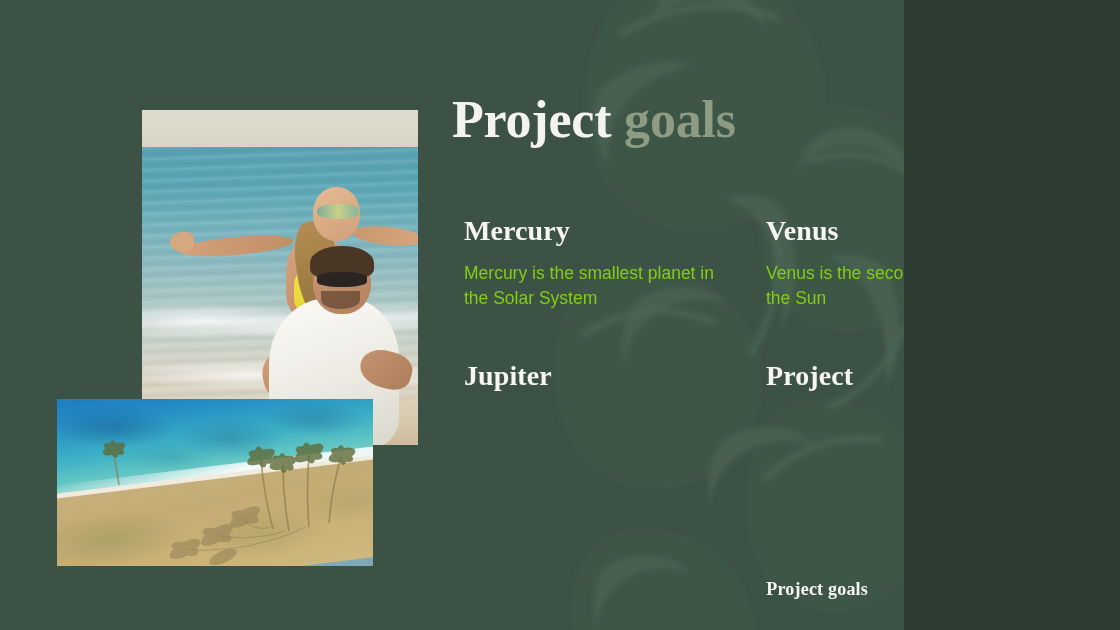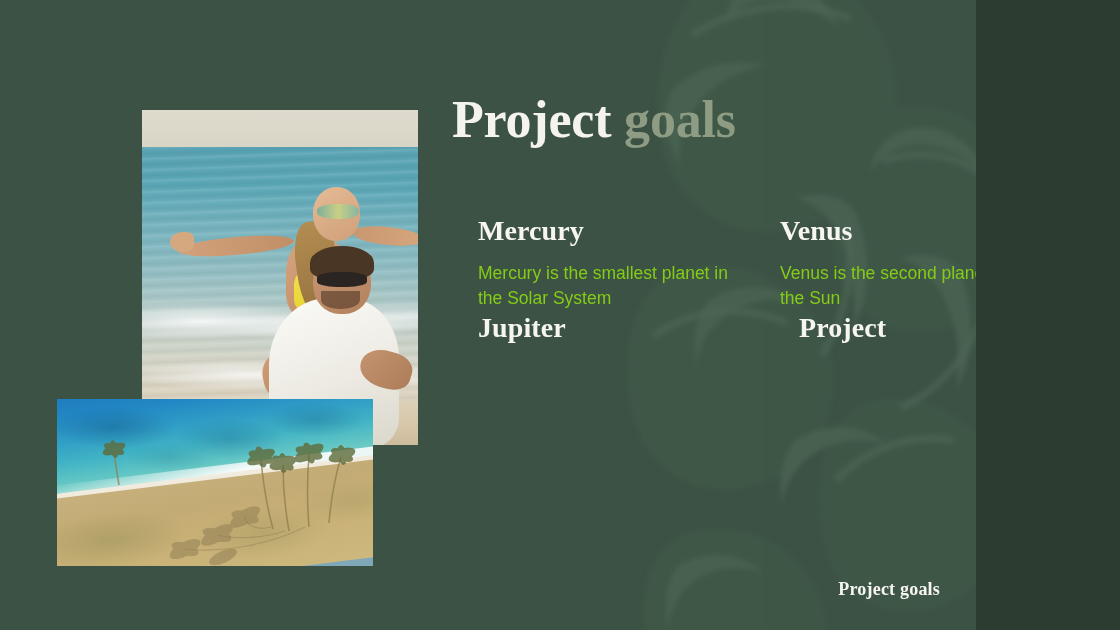--- a/index.html
+++ b/index.html
@@ -6,21 +6,21 @@
     margin: 0;
     padding: 0;
     background: #2c3c31;
   }
   body {
     font-family: "Liberation Sans", sans-serif;
   }
 
   .slide {
     position: relative;
-    width: 976px;
+    width: 904px;
     height: 630px;
     overflow: hidden;
     background: #3c5244;
   }
 
   
   .bg-leaves {
     position: absolute;
     inset: 0;
     overflow: hidden;
@@ -364,29 +364,29 @@
     font-size: 52px;
     letter-spacing: -0.2px;
     line-height: 1.1;
     white-space: nowrap;
   }
   .title .t-main { color: #f4f3ee; }
   .title .t-accent { color: #8d9c83; }
 
   .grid {
     position: absolute;
-    left: 478px;
+    left: 464px;
     top: 214px;
     width: 620px;
   }
   .grid-row {
     display: flex;
   }
   .grid-row + .grid-row {
-    gap: 19px;
+    margin-top: 48px;
   }
   .cell {
     width: 302px;
     flex: 0 0 302px;
   }
   .cell-heading {
     font-family: "Liberation Serif", serif;
     font-weight: 700;
     font-size: 28px;
     color: #f6f5f0;

